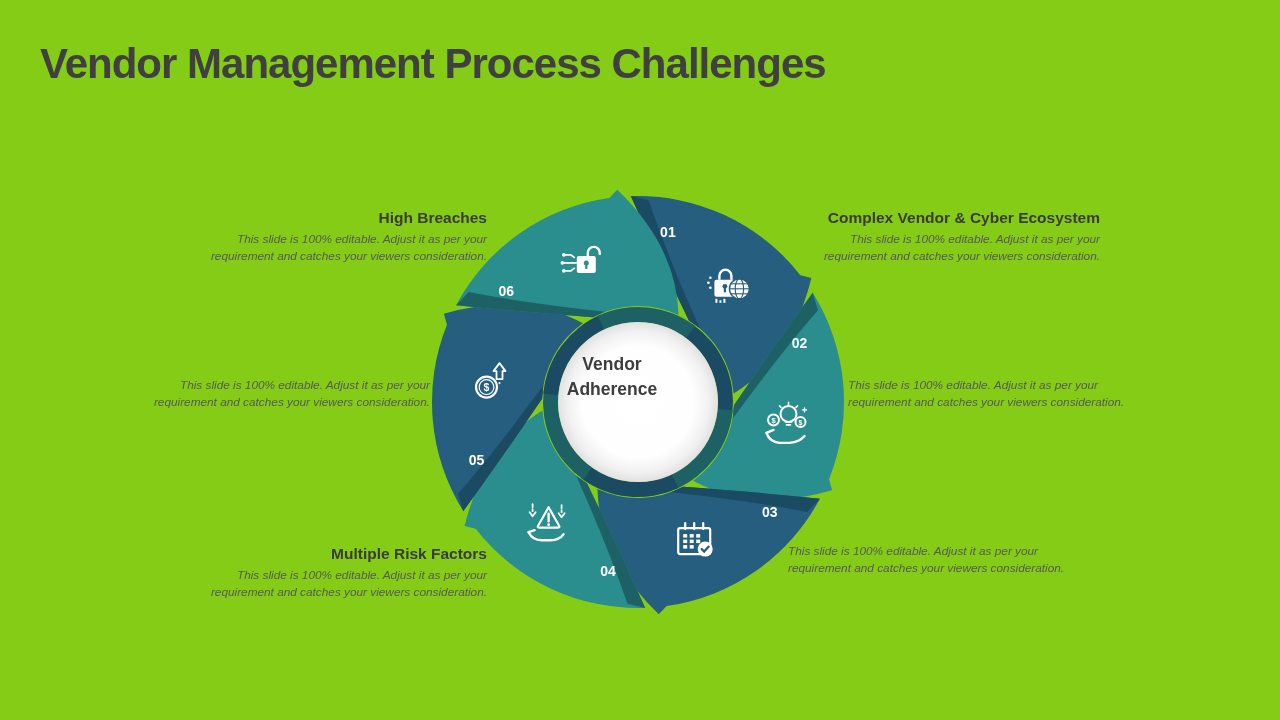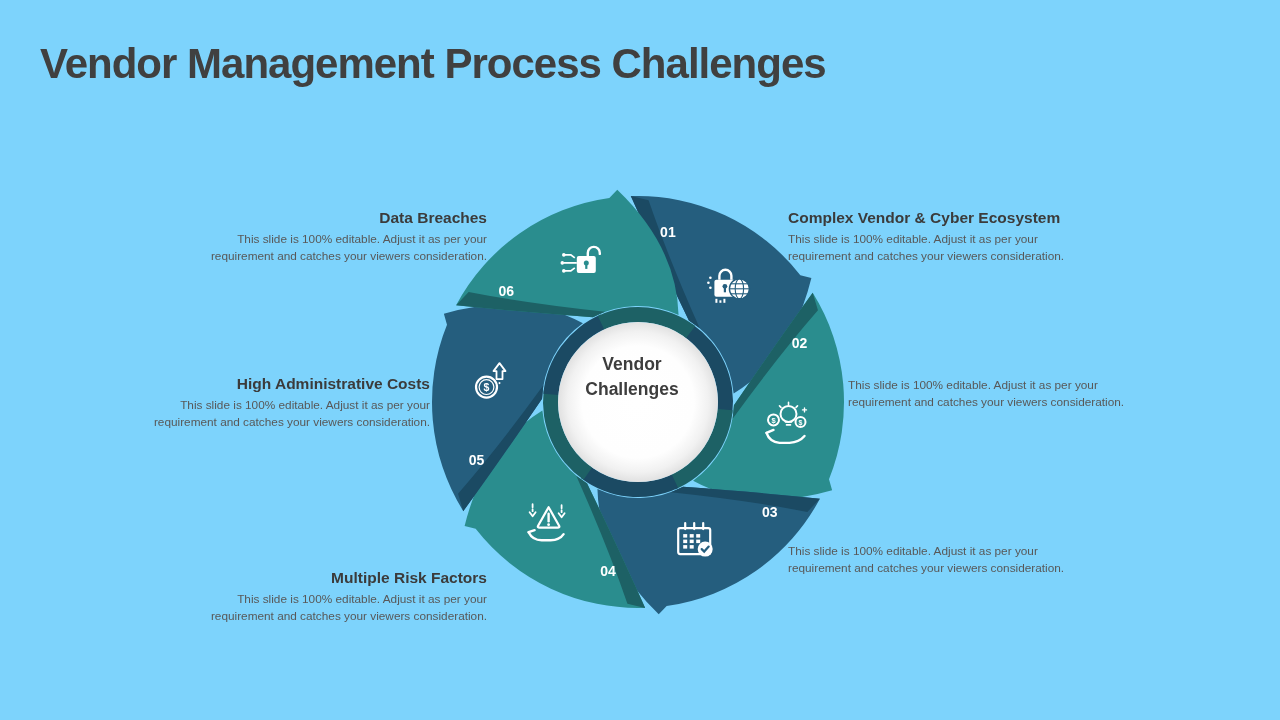--- a/index.html
+++ b/index.html
@@ -1,58 +1,57 @@
 <!DOCTYPE html>
 <html><head>
 <meta charset="utf-8">
 <style>
   html,body{margin:0;padding:0;background:#ffffff;}
-  .slide{position:relative;width:1280px;height:720px;background:#7dd3fc;overflow:hidden;
+  .slide{position:relative;width:1280px;height:720px;background:#84cc16;overflow:hidden;
          font-family:"Liberation Sans",sans-serif;}
   .main-title{position:absolute;left:40px;top:40px;width:1000px;
               font-size:42px;font-weight:bold;color:#404040;letter-spacing:-1px;}
   .callout{position:absolute;}
   .callout .c-title{font-size:15.5px;font-weight:bold;color:#3b3b3b;line-height:20px;}
-  .callout .c-desc{font-size:11.8px;color:#585858;line-height:16.5px;margin-top:3px;}
+  .callout .c-desc{font-size:11.8px;font-style:italic;color:#585858;line-height:16.5px;margin-top:3px;}
   .align-r{text-align:right;}
   .align-l{text-align:left;}
   .diagram{position:absolute;left:396px;top:160px;width:484px;height:484px;}
-  .center-label{position:absolute;left:552px;top:352px;width:160px;text-align:center;
+  .center-label{position:absolute;left:532px;top:352px;width:160px;text-align:center;
                 font-size:17.5px;font-weight:bold;color:#3d3d3d;line-height:25px;}
   .center-label span{display:block;}
   svg text.segnum{font-family:"Liberation Sans",sans-serif;font-size:14px;font-weight:bold;fill:#ffffff;}
   svg text.dollar{font-family:"Liberation Sans",sans-serif;font-weight:bold;fill:#ffffff;}
 </style>
 </head>
 <body>
 
 <div class="slide">
 
   <div class="main-title">Vendor Management Process Challenges</div>
 
   <div class="callout align-r" style="left:187px;top:208px;width:300px;">
-    <div class="c-title">Data Breaches</div>
-    <div class="c-desc">This slide is 100% editable. Adjust it as per your requirement and catches your viewers consideration.</div>
-  </div>
-
-  <div class="callout align-l" style="left:788px;top:208px;width:312px;">
+    <div class="c-title">High Breaches</div>
+    <div class="c-desc">This slide is 100% editable. Adjust it as per your requirement and catches your viewers consideration.</div>
+  </div>
+
+  <div class="callout align-l" style="left:788px;top:208px;width:312px;text-align:right;">
     <div class="c-title">Complex Vendor &amp; Cyber Ecosystem</div>
     <div class="c-desc">This slide is 100% editable. Adjust it as per your requirement and catches your viewers consideration.</div>
   </div>
 
   <div class="callout align-r" style="left:130px;top:374px;width:300px;">
-    <div class="c-title">High Administrative Costs</div>
     <div class="c-desc">This slide is 100% editable. Adjust it as per your requirement and catches your viewers consideration.</div>
   </div>
 
   <div class="callout align-l" style="left:848px;top:374px;width:312px;">
     <div class="c-desc">This slide is 100% editable. Adjust it as per your requirement and catches your viewers consideration.</div>
   </div>
 
-  <div class="callout align-r" style="left:187px;top:568px;width:300px;">
+  <div class="callout align-r" style="left:187px;top:544px;width:300px;">
     <div class="c-title">Multiple Risk Factors</div>
     <div class="c-desc">This slide is 100% editable. Adjust it as per your requirement and catches your viewers consideration.</div>
   </div>
 
   <div class="callout align-l" style="left:788px;top:540px;width:312px;">
     <div class="c-desc">This slide is 100% editable. Adjust it as per your requirement and catches your viewers consideration.</div>
   </div>
 
   <svg class="diagram" viewBox="-242 -242 484 484">
     <defs>
@@ -186,16 +185,16 @@
       <path d="M-18 0 h13" stroke="#ffffff" stroke-width="1.8" fill="none"></path>
       <path d="M-17 8 h6 l4 -3" stroke="#ffffff" stroke-width="1.8" fill="none"></path>
       <circle cx="-18" cy="-8" r="1.8" fill="#ffffff"></circle>
       <circle cx="-19.5" cy="0" r="1.8" fill="#ffffff"></circle>
       <circle cx="-18" cy="8" r="1.8" fill="#ffffff"></circle>
     </g>
   </svg>
 
   <div class="center-label">
     <span>Vendor</span>
-    <span>Challenges</span>
+    <span>Adherence</span>
   </div>
 
 </div>
 
 </body></html>

